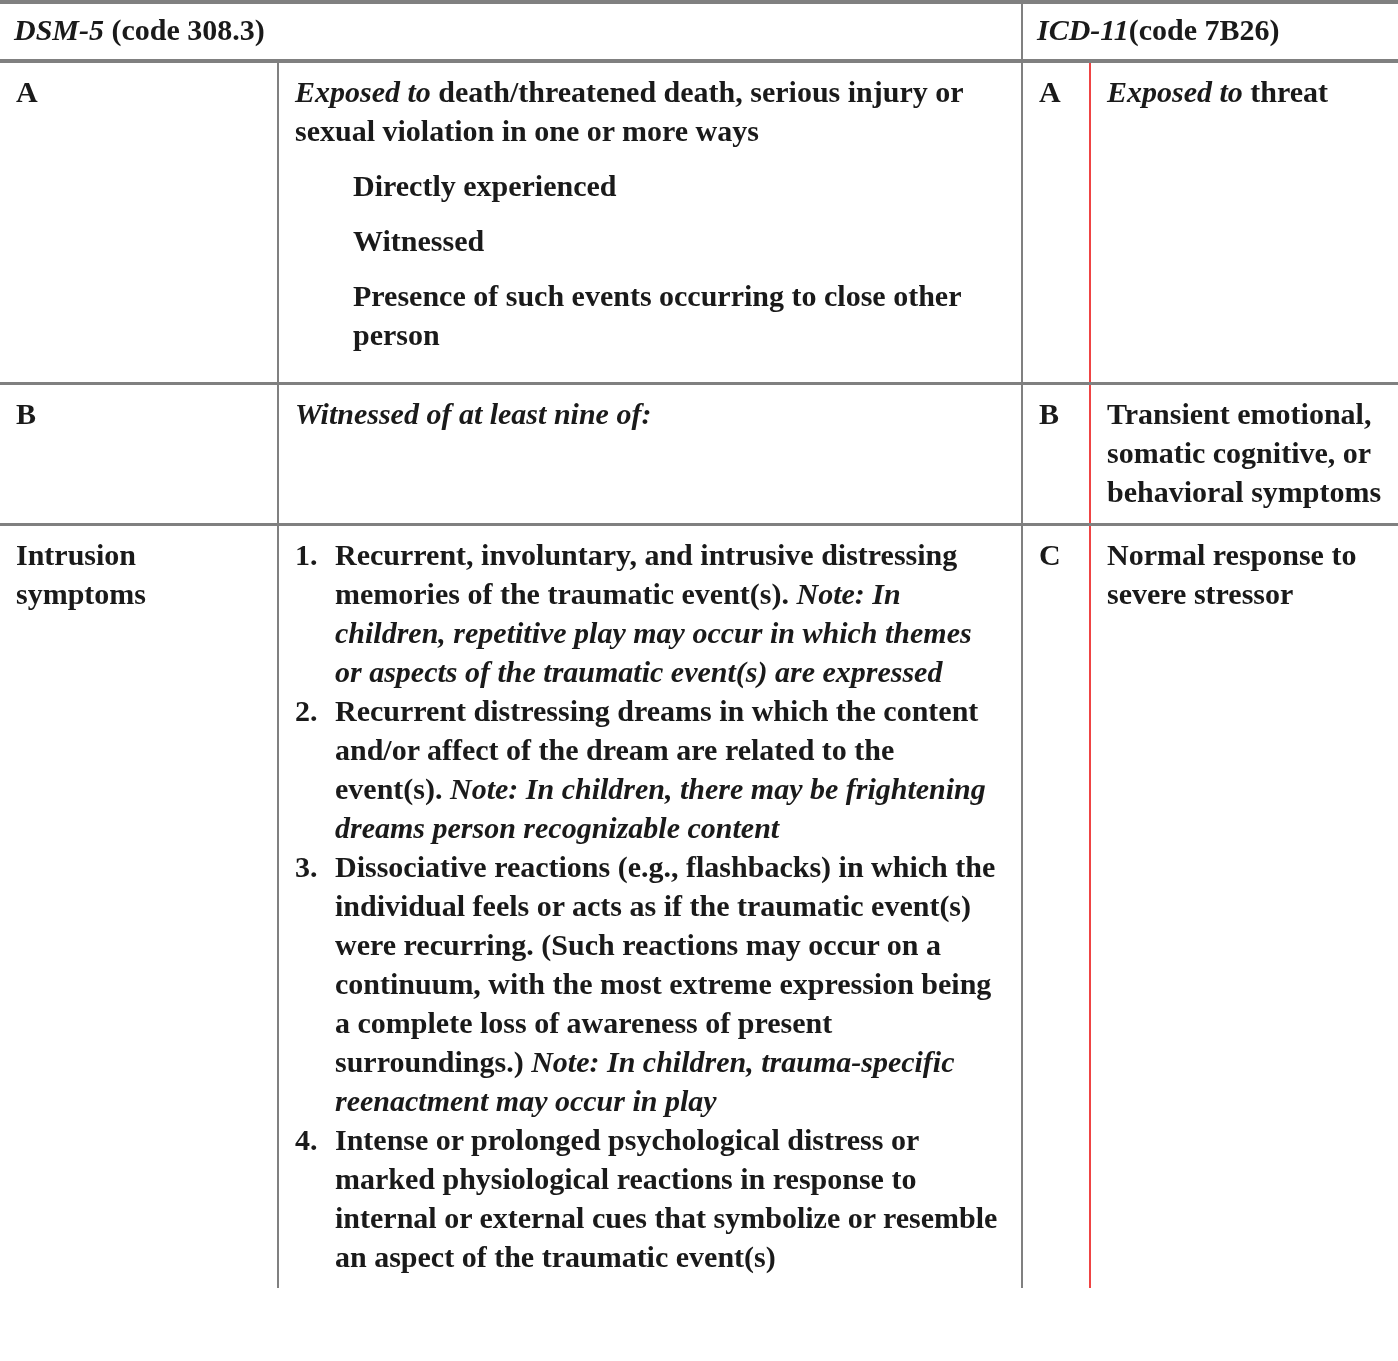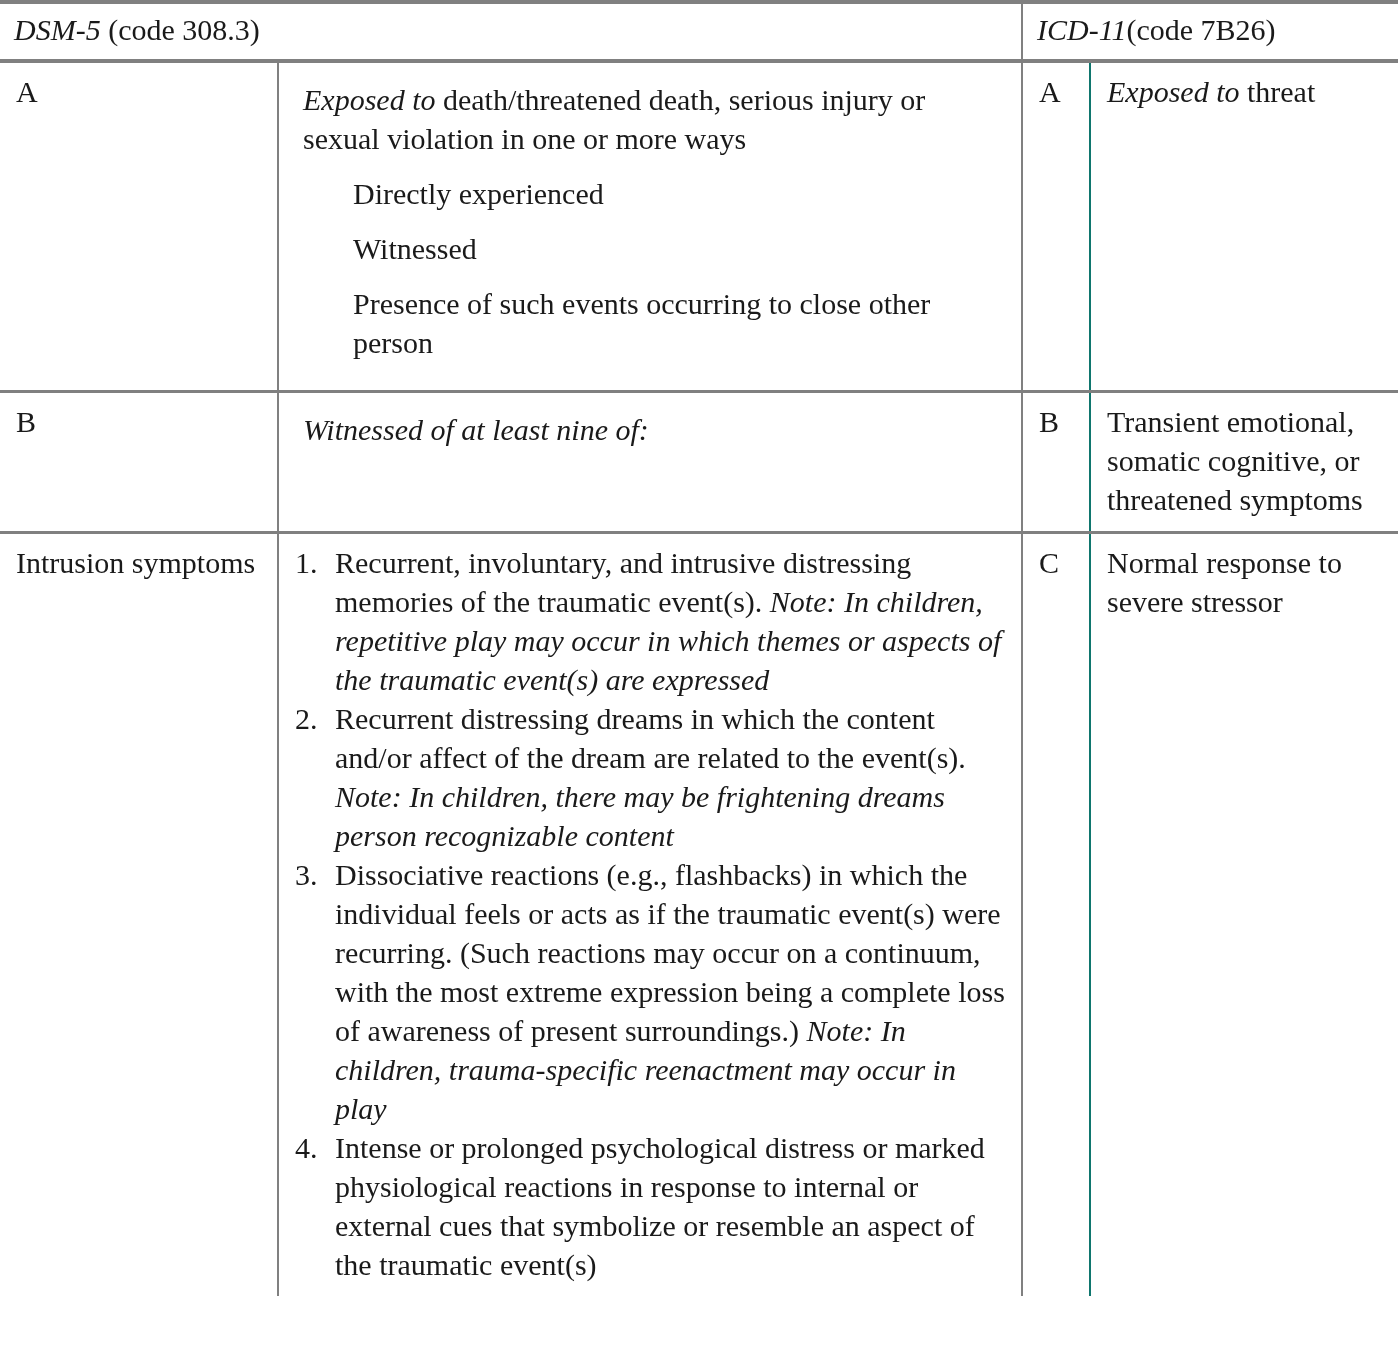--- a/index.html
+++ b/index.html
@@ -13,20 +13,21 @@
     overflow: hidden;
     font-family: "Liberation Serif", "DejaVu Serif", serif;
     color: #1a1a1a;
   }
 
   .table-wrap {
     width: 1302px;
     height: 1361px;
     position: relative;
     box-sizing: border-box;
+    font-weight: bold;
   }
 
   table.dsm-table {
     width: 1398px;
     border-collapse: collapse;
     table-layout: fixed;
     border-top: 4px solid #808080;
   }
 
   col.c-dsm-code   { width: 278px; }
@@ -61,28 +62,28 @@
 
   td.dsm-text-cell {
     border-left: 2px solid #808080;
     padding-left: 16px;
   }
   td.icd-code-cell {
     border-left: 2px solid #808080;
     padding-left: 16px;
   }
   td.icd-text-cell {
-    border-left: 2px solid #0f766e;
+    border-left: 2px solid #ef4444;
     padding-left: 16px;
   }
 
   .it { font-style: italic; }
 
   
-  .para { margin: 8px; }
+  .para { margin: 0; }
   .indent-block { padding-left: 42px; }
   .indent-line { margin: 16px; }
 
   
   ol.num-list {
     margin: 0;
     padding: 0;
     list-style: none;
   }
   ol.num-list > li {
@@ -135,21 +136,21 @@
           <span class="it">Exposed to</span><span> threat</span>
         </td>
       </tr>
 
       <tr class="body-row">
         <td class="dsm-code-cell">B</td>
         <td class="dsm-text-cell">
           <p class="para it">Witnessed of at least nine of:</p>
         </td>
         <td class="icd-code-cell">B</td>
-        <td class="icd-text-cell">Transient emotional, somatic cognitive, or threatened symptoms</td>
+        <td class="icd-text-cell">Transient emotional, somatic cognitive, or behavioral symptoms</td>
       </tr>
 
       <tr class="body-row last-row">
         <td class="dsm-code-cell">Intrusion symptoms</td>
         <td class="dsm-text-cell">
           <ol class="num-list">
             <li>
               <span class="marker">1.</span><span>Recurrent, involuntary, and intrusive distressing memories of the traumatic event(s). </span><span class="it">Note: In children, repetitive play may occur in which themes or aspects of the traumatic event(s) are expressed</span>
             </li>
             <li>

